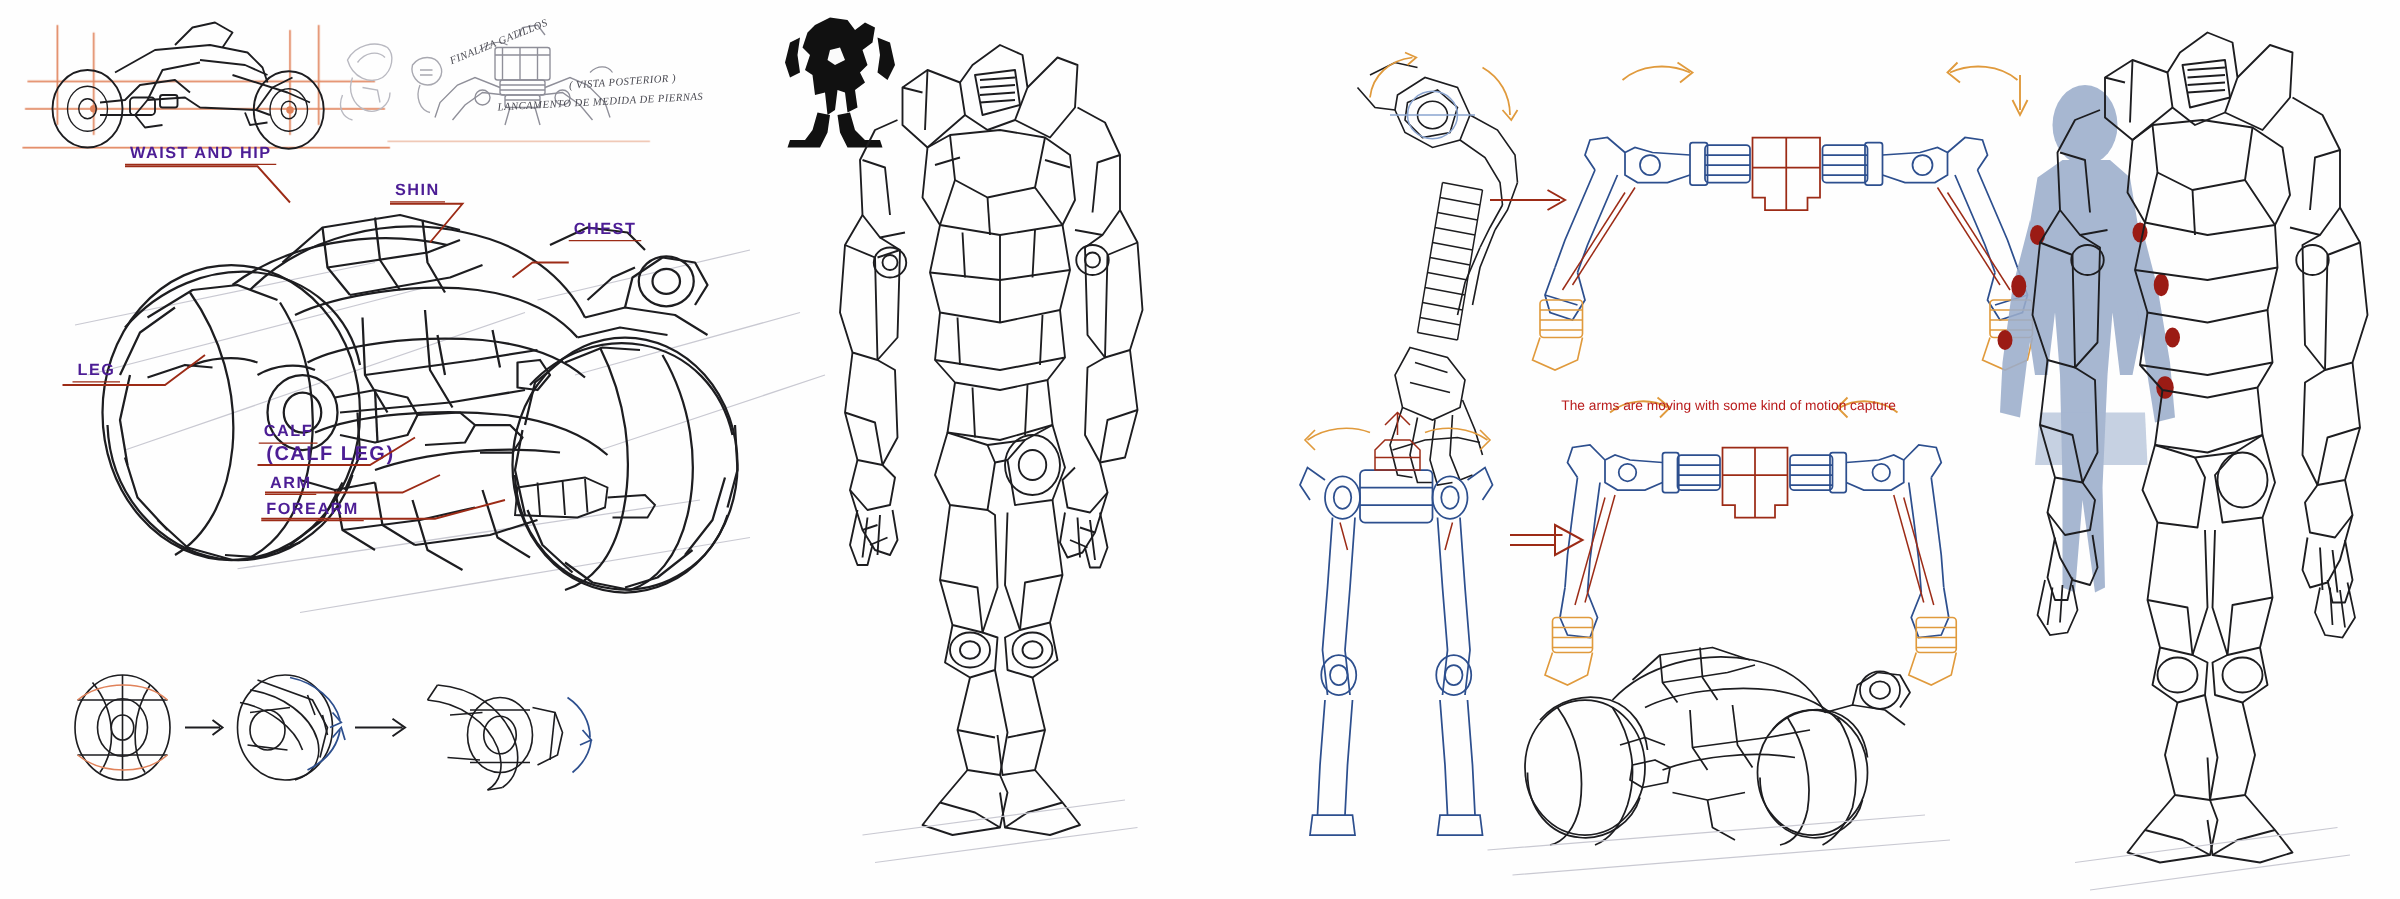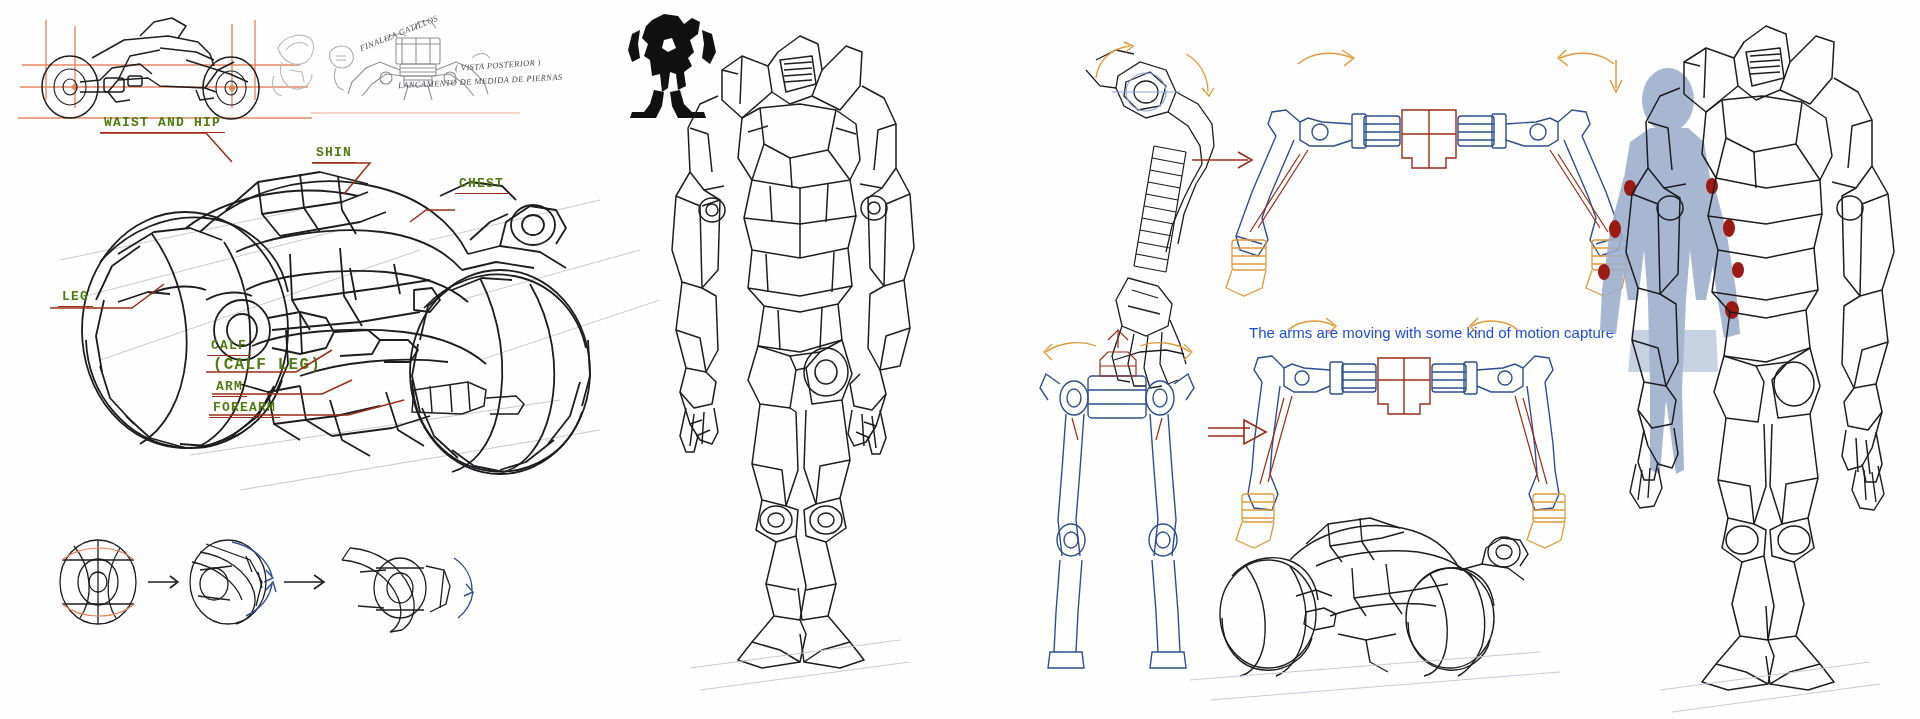--- a/index.html
+++ b/index.html
@@ -1,26 +1,26 @@
 <!DOCTYPE html>
 <html><head>
 <meta charset="utf-8">
 <title>Mech Concept Art Sheet</title>
 <style>
   html,body{margin:0;padding:0;background:#ffffff;}
   body{width:1920px;height:719px;overflow:hidden;
        font-family:"Liberation Sans", sans-serif;position:relative;}
   #sheet{position:absolute;left:0;top:0;width:1920px;height:719px;background:#fefefe;}
   .layer{position:absolute;left:0;top:0;width:1920px;height:719px;}
-  .ann{position:absolute;color:#4d7c0f;font-family:Liberation Mono, monospace;
+  .ann{position:absolute;color:#4c1d95;font-family:Liberation Sans, sans-serif;
        letter-spacing:1.2px;white-space:nowrap;}
   .ann-text{font-size:13px;font-weight:700;border-bottom:1.6px solid #9c2b16;
             padding:0 4px 2px 4px;display:inline-block;}
   .ann-sub{font-size:16px;font-weight:700;display:block;padding-left:6px;}
-  .note{position:absolute;color:#1d4ed8;font-size:15px;line-height:1.35;
+  .note{position:absolute;color:#b91c1c;font-size:11px;line-height:1.35;
         font-family:"Liberation Sans",sans-serif;white-space:pre-line;}
   .hand{position:absolute;color:#4a4a52;font-size:8.5px;letter-spacing:.4px;
         font-family:"Liberation Serif",serif;font-style:italic;white-space:nowrap;}
   svg{display:block;overflow:visible;}
 </style>
 </head>
 <body>
 
 <div id="sheet">
 

